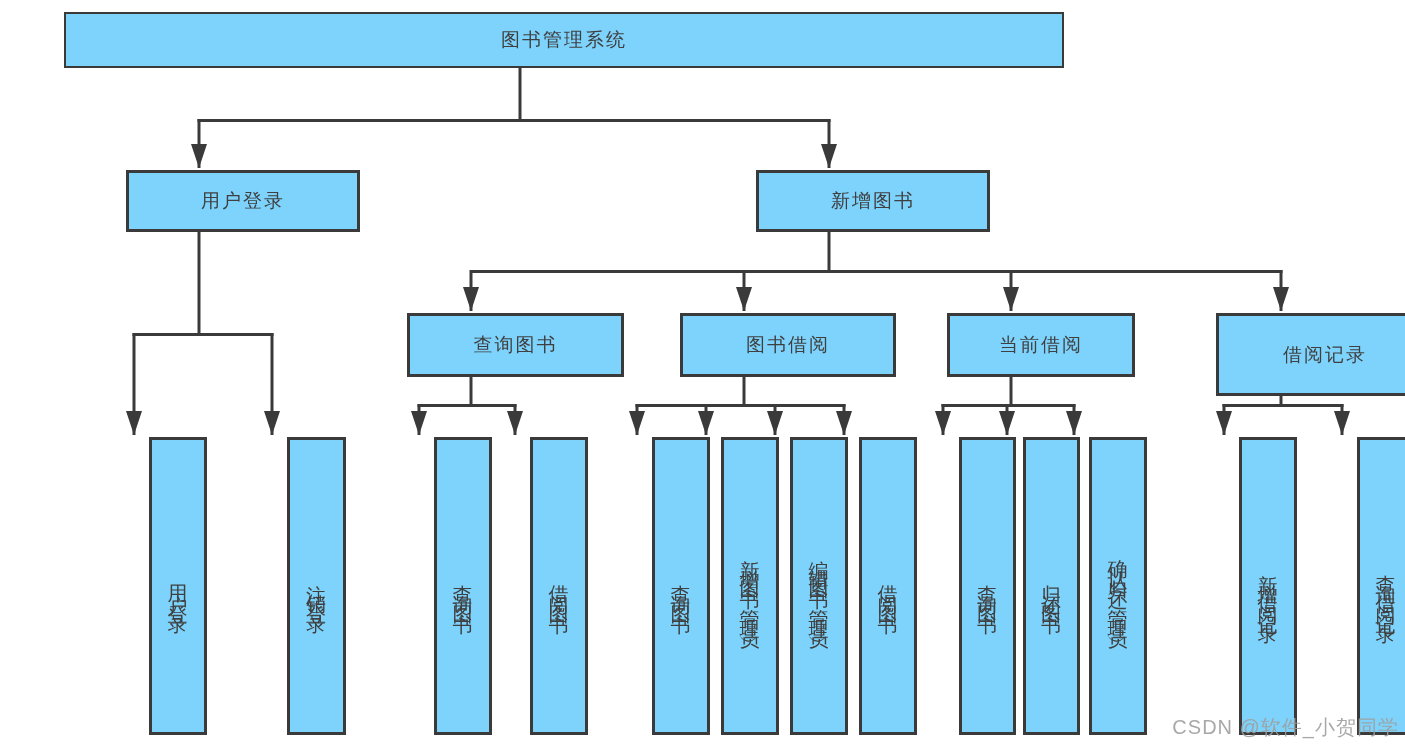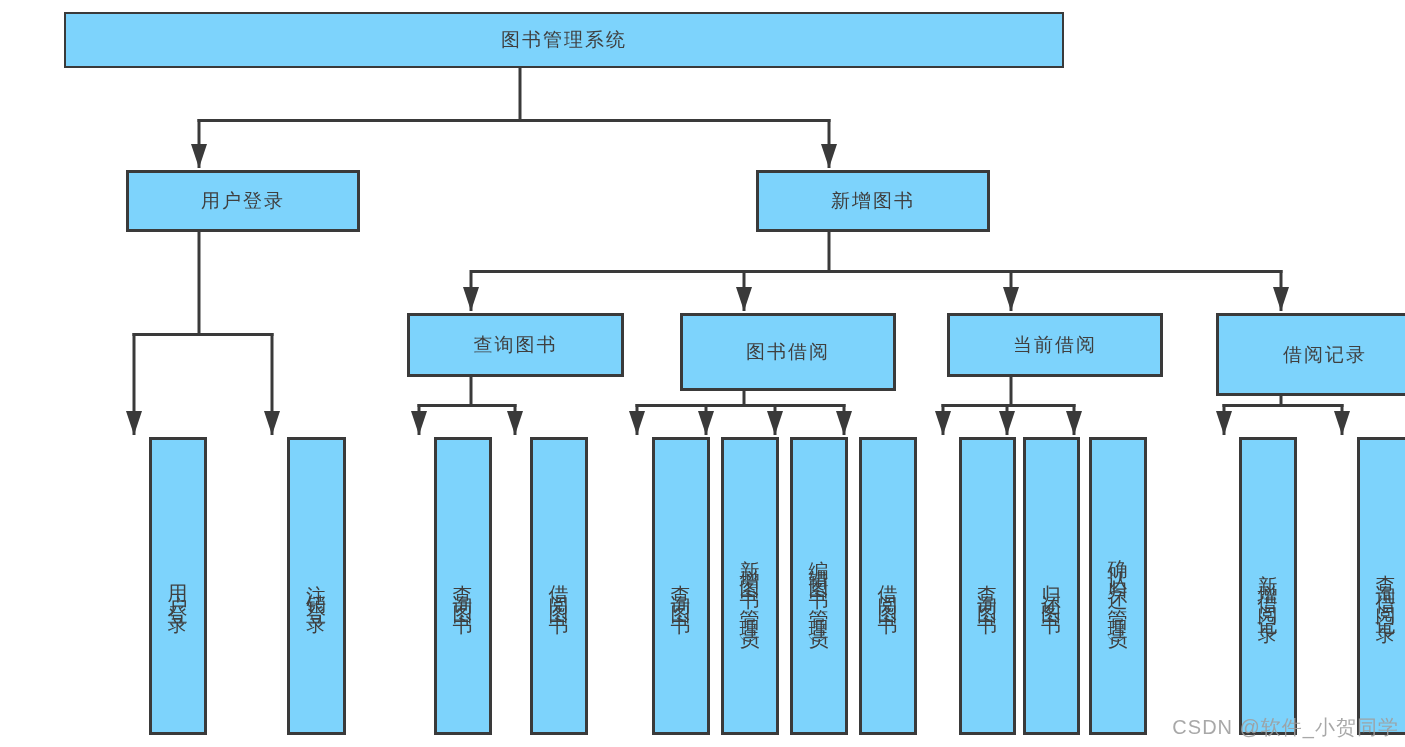--- a/index.html
+++ b/index.html
@@ -123,22 +123,22 @@
       <line x1="1342" y1="404" x2="1342" y2="435" marker-end="url(#arrw)"></line>
     </g>
   </svg>
 
   <div class="node node-root" style="left:20px; top:12px; width:1000px; height:56px;">图书管理系统</div>
 
   <div class="node node-h" style="left:82px; top:170px; width:234px; height:62px;">用户登录</div>
   <div class="node node-h" style="left:712px; top:170px; width:234px; height:62px;">新增图书</div>
 
   <div class="node node-h" style="left:363px; top:313px; width:217px; height:64px;">查询图书</div>
-  <div class="node node-h" style="left:636px; top:313px; width:216px; height:78px;">图书借阅</div>
-  <div class="node node-h" style="left:903px; top:313px; width:216px; height:64px;">当前借阅</div>
+  <div class="node node-h" style="left:636px; top:313px; width:216px; height:64px;">图书借阅</div>
+  <div class="node node-h" style="left:903px; top:313px; width:188px; height:64px;">当前借阅</div>
   <div class="node node-h" style="left:1172px; top:313px; width:218px; height:83px;">借阅记录</div>
 
   <div class="node node-v" style="left:105px; top:437px; width:58px; height:298px;">用户登录</div>
   <div class="node node-v" style="left:243px; top:437px; width:59px; height:298px;">注销登录</div>
 
   <div class="node node-v" style="left:390px; top:437px; width:58px; height:298px;">查询图书</div>
   <div class="node node-v" style="left:486px; top:437px; width:58px; height:298px;">借阅图书</div>
 
   <div class="node node-v" style="left:608px; top:437px; width:58px; height:298px;">查询图书</div>
   <div class="node node-v" style="left:677px; top:437px; width:58px; height:298px;">新增图书（管理员）</div>

